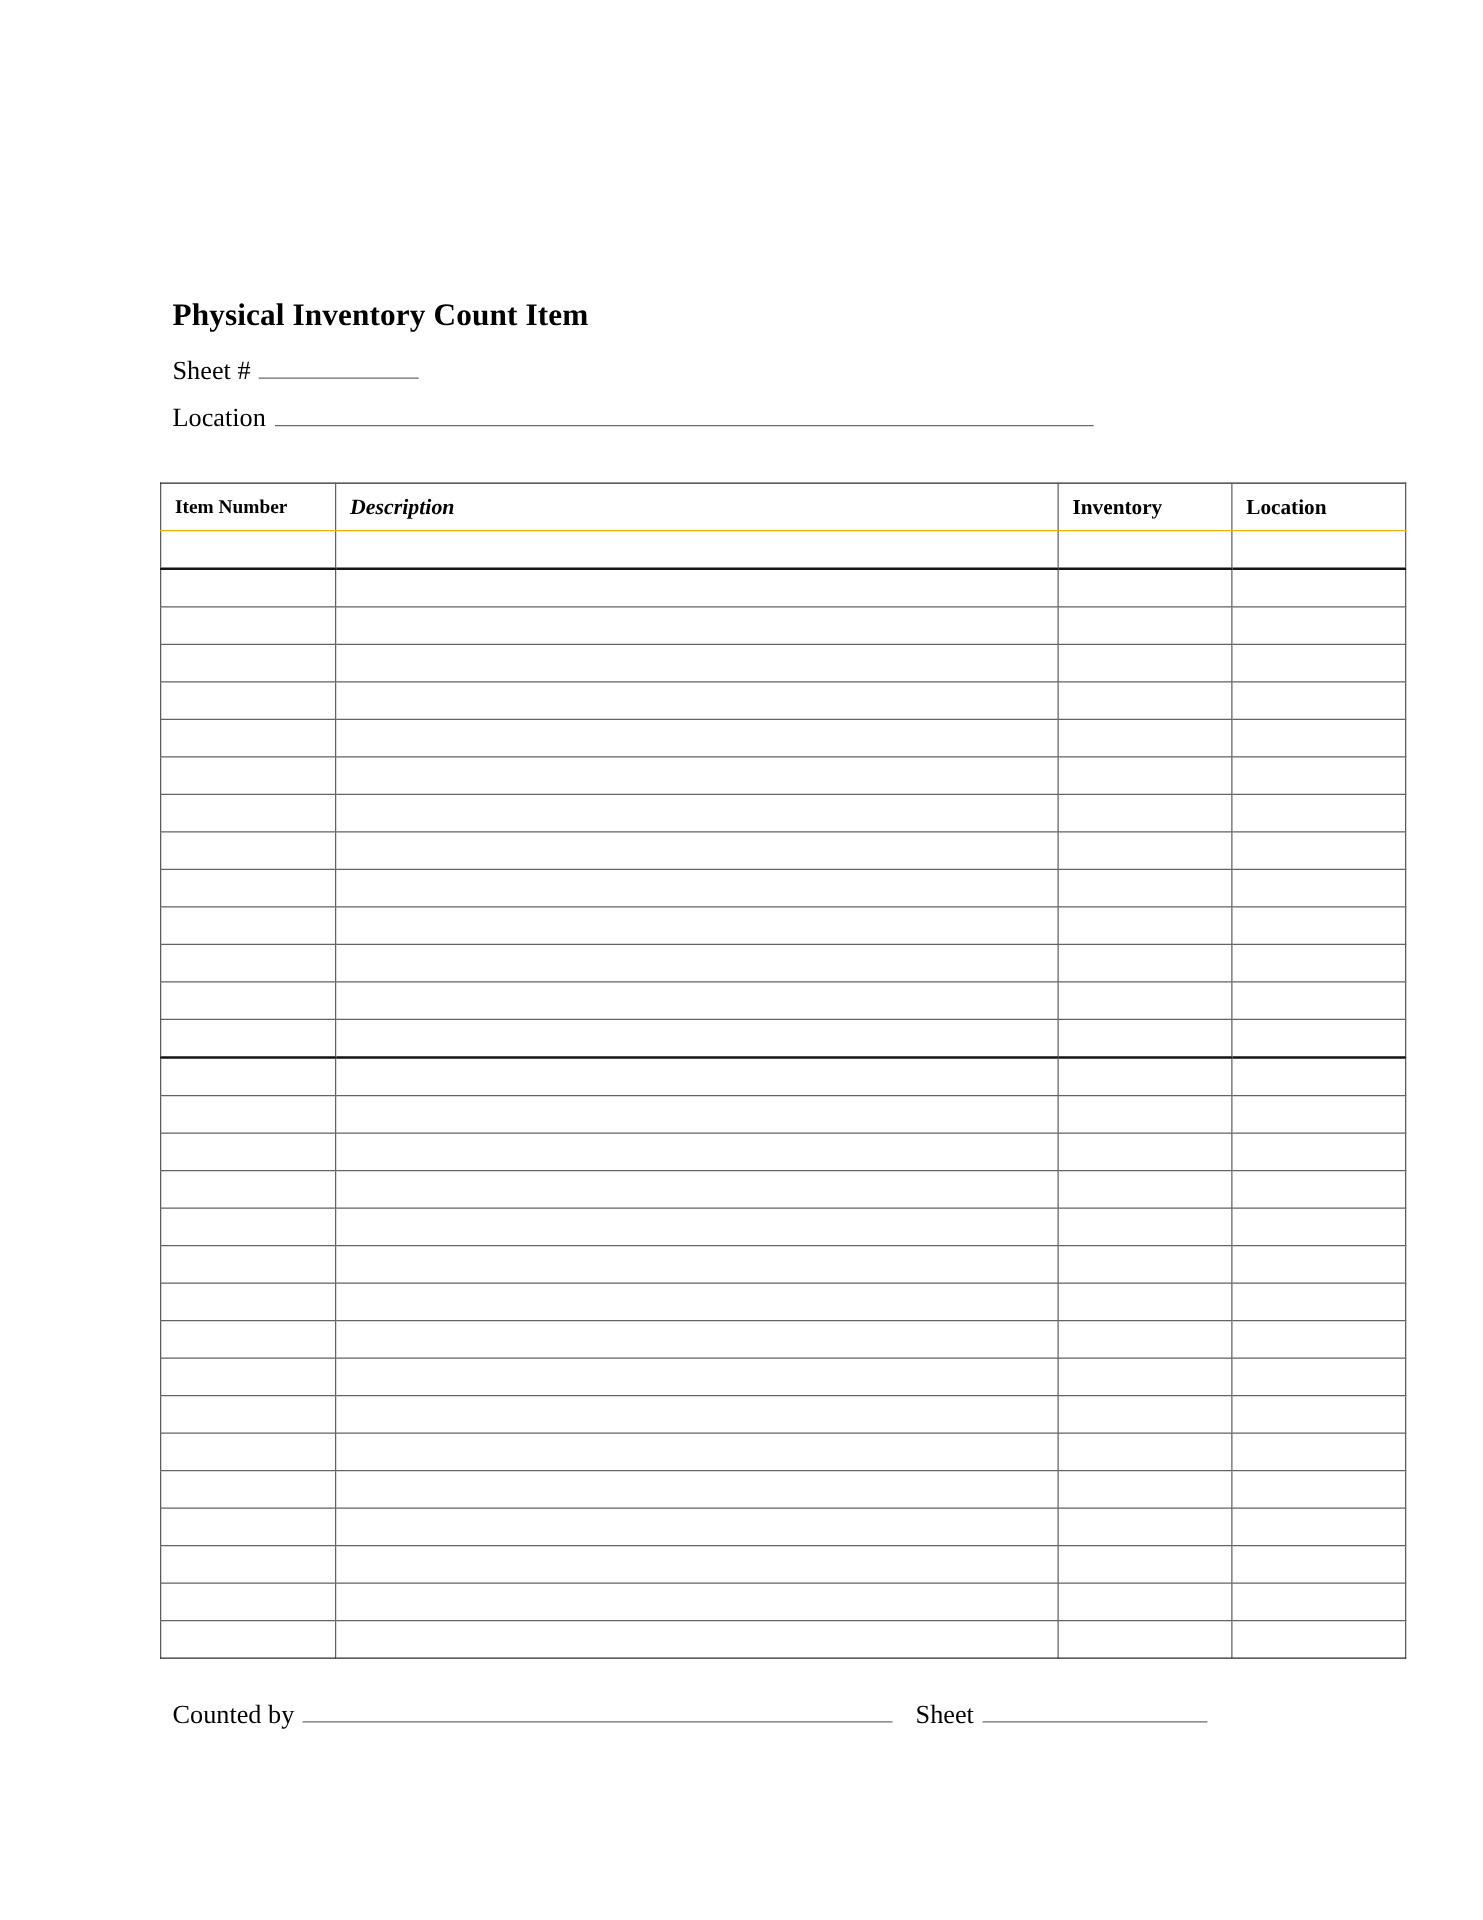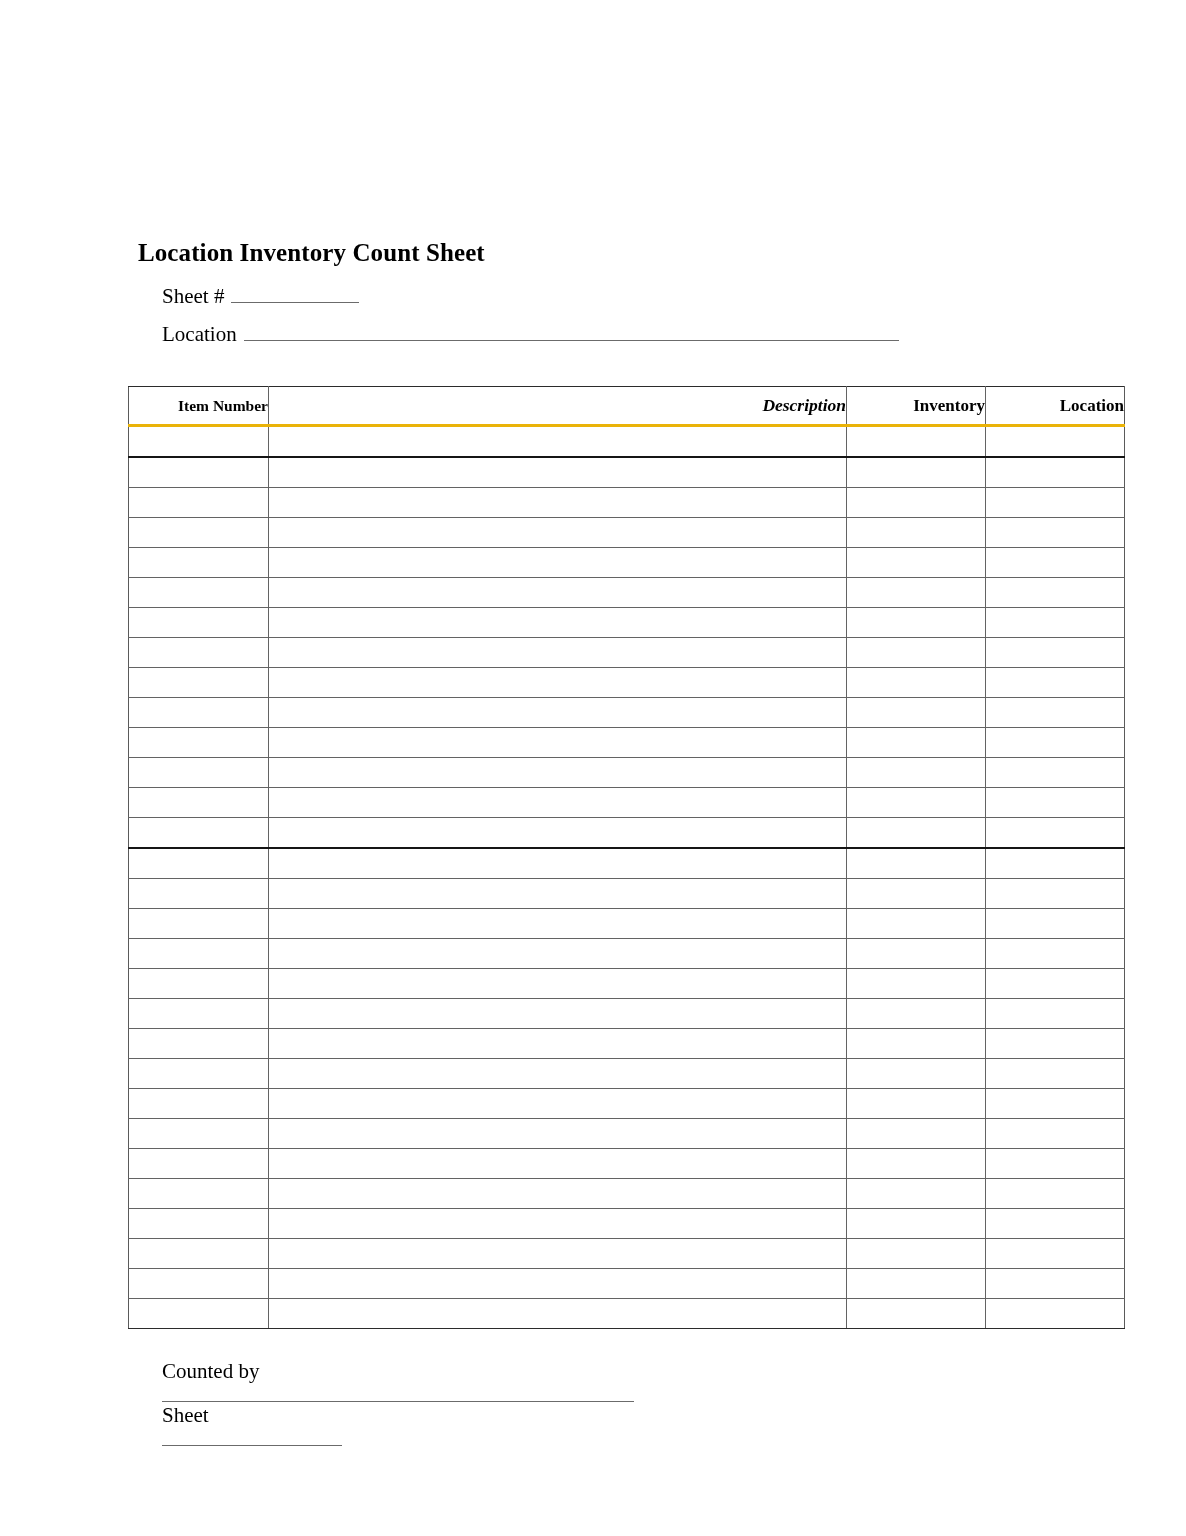--- a/index.html
+++ b/index.html
@@ -41,21 +41,20 @@
     line-height: 26px;
     white-space: nowrap;
     display: flex;
     align-items: baseline;
   }
   .field-row.sheet  { top: 283px; }
   .field-row.loc    { top: 321px; }
 
   .field-label {
     display: inline-block;
-    margin-left: 24px;
   }
 
   .rule {
     display: inline-block;
     border-bottom: 1.6px solid #6b6b6b;
     height: 17px;
     margin-left: 7px;
     vertical-align: baseline;
   }
   .rule.sheet-rule { width: 128px; }
@@ -79,26 +78,26 @@
 
   .count-table th,
   .count-table td {
     border: 1px solid #636363;
     padding: 0;
     margin: 0;
   }
 
   .count-table thead th {
     height: 37px;
-    text-align: right;
+    text-align: left;
     vertical-align: middle;
     font-weight: bold;
-    padding: 0 0 0 26px;
+    padding: 0 0 0 11px;
     border-top: 1.6px solid #2b2b2b;
-    border-bottom: 3px solid #eab308;
+    border-bottom: 1px solid #eab308;
   }
   th.h-item { font-size: 15.5px; }
   th.h-desc { font-size: 17.5px; font-style: italic; }
   th.h-qty  { font-size: 17px; }
   th.h-loc  { font-size: 17px; }
 
   .count-table tbody td {
     height: 29px;
   }
 
@@ -126,30 +125,29 @@
   
   .footer-row {
     position: absolute;
     left: 138px;
     top: 1358px;
     font-size: 21px;
     line-height: 26px;
     white-space: nowrap;
     display: flex;
     align-items: baseline;
-    flex-direction: column;
   }
   .footer-gap { display: inline-block; width: 18px; }
 </style>
 </head>
 <body>
 
 <div class="page">
 
-  <div class="doc-title">Location Inventory Count Sheet</div>
+  <div class="doc-title">Physical Inventory Count Item</div>
 
   <div class="field-row sheet">
     <span class="field-label">Sheet #</span>
     <span class="rule sheet-rule"></span>
   </div>
 
   <div class="field-row loc">
     <span class="field-label">Location</span>
     <span class="rule loc-rule"></span>
   </div>

